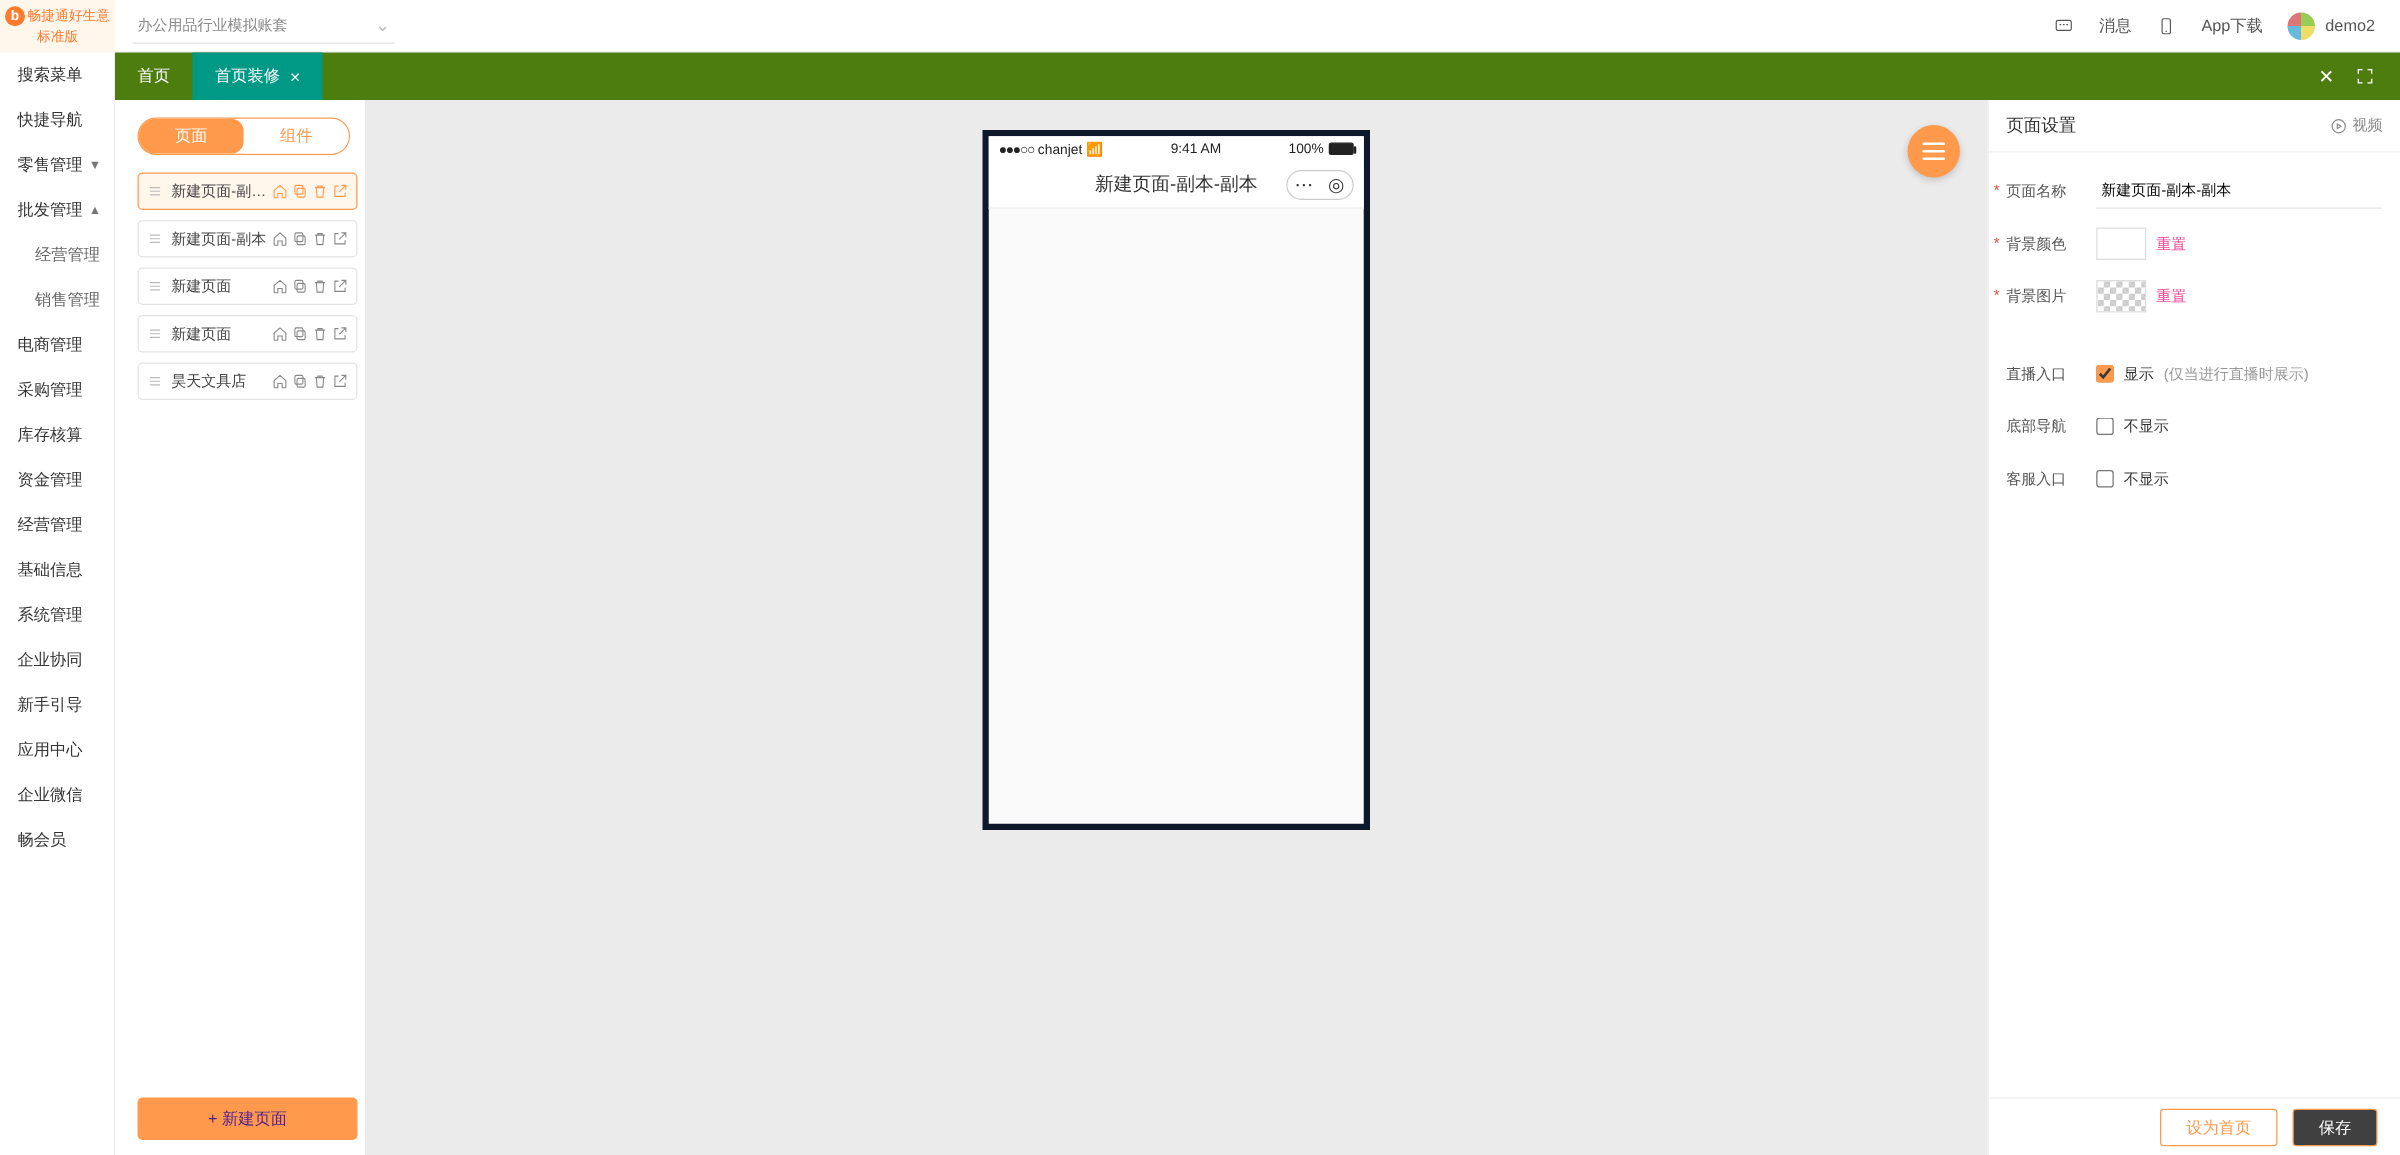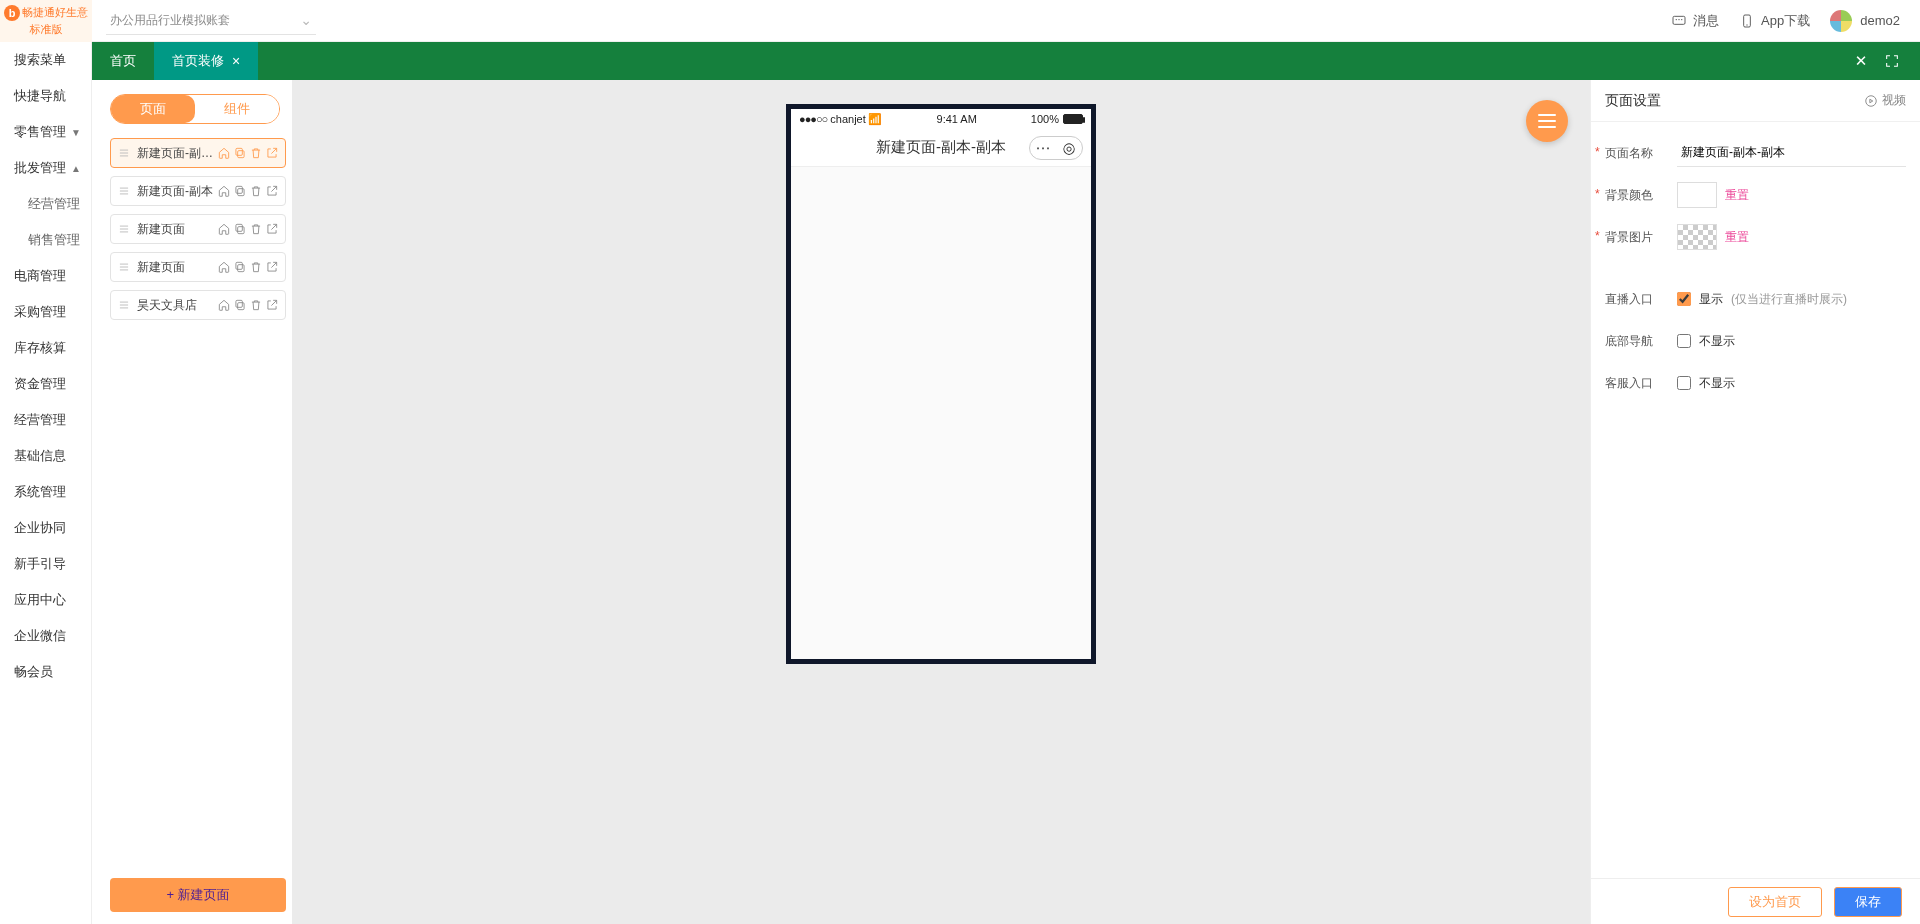--- a/index.html
+++ b/index.html
@@ -10,38 +10,38 @@
   .topbar { height: 42px; display: flex; align-items: center; border-bottom: 1px solid #eee; background: #fff; flex: 0 0 42px; }
   .brand-box { width: 92px; height: 42px; display: flex; flex-direction: column; align-items: center; justify-content: center; background: #fff6ec; }
   .brand-logo-row { display: flex; align-items: center; gap: 2px; }
   .brand-logo { width: 16px; height: 16px; border-radius: 50%; background: #ff7b2d; display: inline-flex; align-items: center; justify-content: center; color: #fff; font-weight: bold; font-size: 11px; }
   .brand-text { font-size: 11px; color: #ff7b2d; }
   .brand-sub { font-size: 11px; color: #ff7b2d; margin-top: 1px; }
   .top-select { margin-left: 14px; height: 28px; min-width: 210px; border-bottom: 1px solid #e3e3e3; color: #8a8a8a; display: flex; align-items: center; justify-content: space-between; padding: 0 4px; cursor: pointer; font-size: 12px; }
   .top-select .chev { color: #bbb; font-size: 14px; }
   .top-spacer { flex: 1; }
   .top-icons { display: flex; align-items: center; gap: 20px; padding-right: 20px; color: #555; font-size: 13px; }
-  .top-ic { display: inline-flex; align-items: center; gap: 6px; cursor: pointer; text-align: right; }
+  .top-ic { display: inline-flex; align-items: center; gap: 20px; cursor: pointer; text-align: right; }
   .top-ic svg { width: 16px; height: 16px; stroke: #555; fill: none; stroke-width: 1.4; }
   .avatar { width: 22px; height: 22px; border-radius: 50%; background: conic-gradient(#9c5 0 90deg,#ed6 0 180deg,#6bd 0 270deg,#d77 0); }
   .user { display: flex; align-items: center; gap: 8px; }
 
   
   .body { flex: 1; display: flex; min-height: 0; }
 
   
   .sidebar { width: 92px; background: #fff; border-right: 1px solid #eee; overflow-y: auto; }
   .side-item { height: 36px; display: flex; align-items: center; padding-left: 14px; font-size: 13px; color: #333; cursor: pointer; position: relative; }
   .side-item .caret { position: absolute; right: 10px; font-size: 10px; color: #777; }
   .side-item.sub { padding-left: 28px; color: #666; }
 
   
   .work { flex: 1; display: flex; flex-direction: column; min-width: 0; }
 
-  .tabbar { height: 38px; background: #15803d; display: flex; align-items: stretch; position: relative; }
+  .tabbar { height: 38px; background: #4d7c0f; display: flex; align-items: stretch; position: relative; }
   .tab { color: #fff; padding: 0 18px; display: flex; align-items: center; gap: 8px; font-size: 13px; cursor: pointer; }
   .tab.active { background: #009985; }
   .tab .close { font-size: 14px; }
   .tab-right-ic { margin-left: auto; display: flex; align-items: center; }
   .tab-right-ic .ic { width: 26px; height: 26px; margin-right: 10px; display: inline-flex; align-items: center; justify-content: center; color: #fff; cursor: pointer; font-size: 15px; }
 
   .workbody { flex: 1; display: flex; min-height: 0; }
 
   
   .leftpane { width: 200px; background: #fff; display: flex; flex-direction: column; padding: 14px 10px 12px 18px; }
@@ -89,21 +89,21 @@
   .inp { flex: 1; height: 28px; border: none; border-bottom: 1px solid #e3e3e3; padding: 2px 4px; font-size: 12px; outline: none; }
   .swatch { width: 40px; height: 26px; border: 1px solid #ddd; background: #fff; }
   .swatch.checker { background-image: linear-gradient(45deg,#ccc 25%,transparent 25%,transparent 75%,#ccc 75%), linear-gradient(45deg,#ccc 25%,transparent 25%,transparent 75%,#ccc 75%); background-size: 10px 10px; background-position: 0 0, 5px 5px; }
   .link { color: #ec4899; cursor: pointer; }
   input[type=checkbox].ck { width: 14px; height: 14px; accent-color: #ff9a4d; }
   .hint { color: #999; font-size: 12px; }
 
   .rp-foot { height: 46px; border-top: 1px solid #eee; display: flex; align-items: center; justify-content: flex-end; gap: 12px; padding: 0 18px; }
   .btn { height: 30px; padding: 0 20px; border-radius: 3px; font-size: 13px; cursor: pointer; }
   .btn-ghost { background: #fff; border: 1px solid #ff9a4d; color: #ff9a4d; }
-  .btn-primary { background: #3b82f6; border: 1px solid #ff9a4d; color: #fff; }
+  .btn-primary { background: #404040; border: 1px solid #ff9a4d; color: #fff; }
 
   
   svg.ic { width: 14px; height: 14px; stroke: currentColor; fill: none; stroke-width: 1.6; }
   .bat { width:20px; height:10px; border:1px solid #222; border-radius:2px; position:relative; background:#222; }
   .bat::after { content:""; position:absolute; right:-3px; top:2px; width:2px; height:6px; background:#222; border-radius:1px; }
 </style>
 </head>
 <body>
 
 <div class="topbar">

